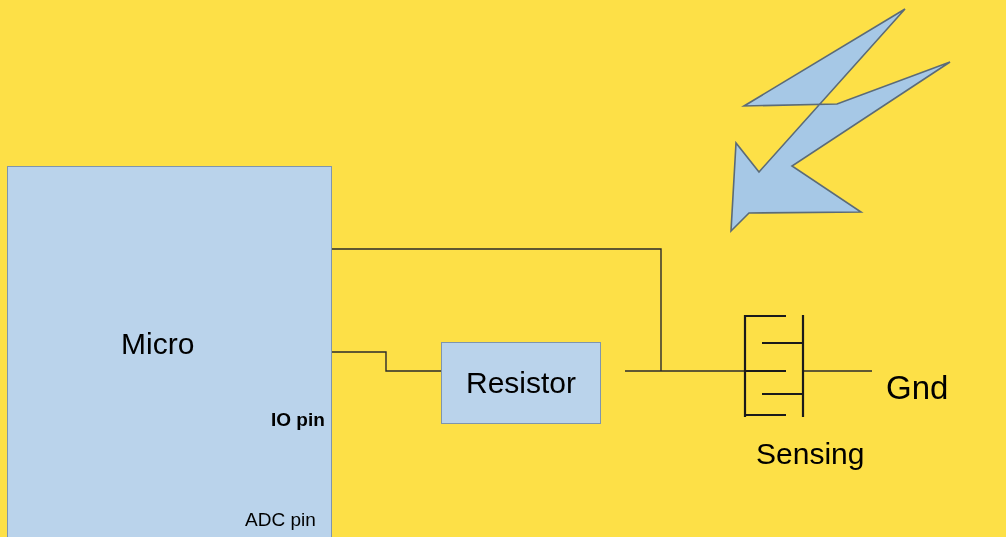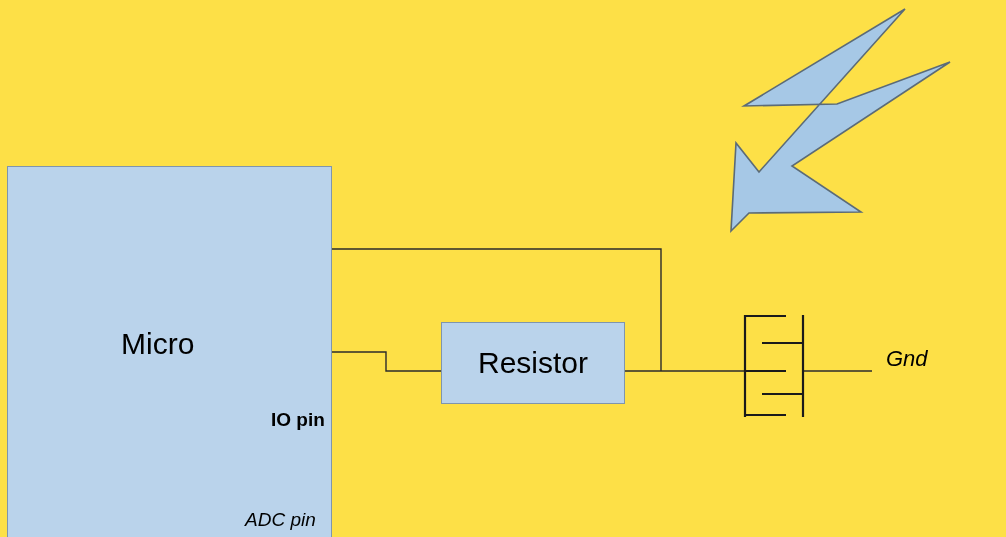--- a/index.html
+++ b/index.html
@@ -37,50 +37,49 @@
     position: absolute;
     left: 113px;
     top: 162px;
     font-size: 30px;
     color: #000000;
     white-space: nowrap;
     line-height: 1;
   }
   #resistor-block {
     left: 441px;
-    top: 322px;
-    width: 184px;
+    top: 342px;
+    width: 160px;
     height: 82px;
   }
   #resistor-label {
     font-size: 30px;
     color: #000000;
     white-space: nowrap;
     line-height: 1;
   }
   
   .pin-label {
     position: absolute;
     font-size: 19px;
     color: #000000;
     white-space: nowrap;
     line-height: 1;
   }
   #io-pin-label  { left: 263px; top: 243px; font-weight: bold; }
-  #adc-pin-label { left: 237px; top: 343px; font-style: italic; }
+  #adc-pin-label { left: 237px; top: 343px; }
   
   #gnd-label {
     position: absolute;
     left: 886px;
-    top: 348px;
-    font-size: 22px;
+    top: 371px;
+    font-size: 33px;
     color: #000000;
     white-space: nowrap;
     line-height: 1;
-    font-style: italic;
   }
   #electrode-label {
     position: absolute;
     left: 756px;
     top: 437px;
     font-size: 30px;
     color: #000000;
     line-height: 1.13;
     white-space: nowrap;
   }
@@ -165,15 +164,16 @@
              L 749 213
              L 731 231
              L 736 143
              L 759 172
              Z"></path>
   </svg>
 
   <div id="gnd-label">Gnd</div>
 
   <div id="electrode-label">
+    <div>Sensing</div>
   </div>
 
 </div>
 
 </body></html>

